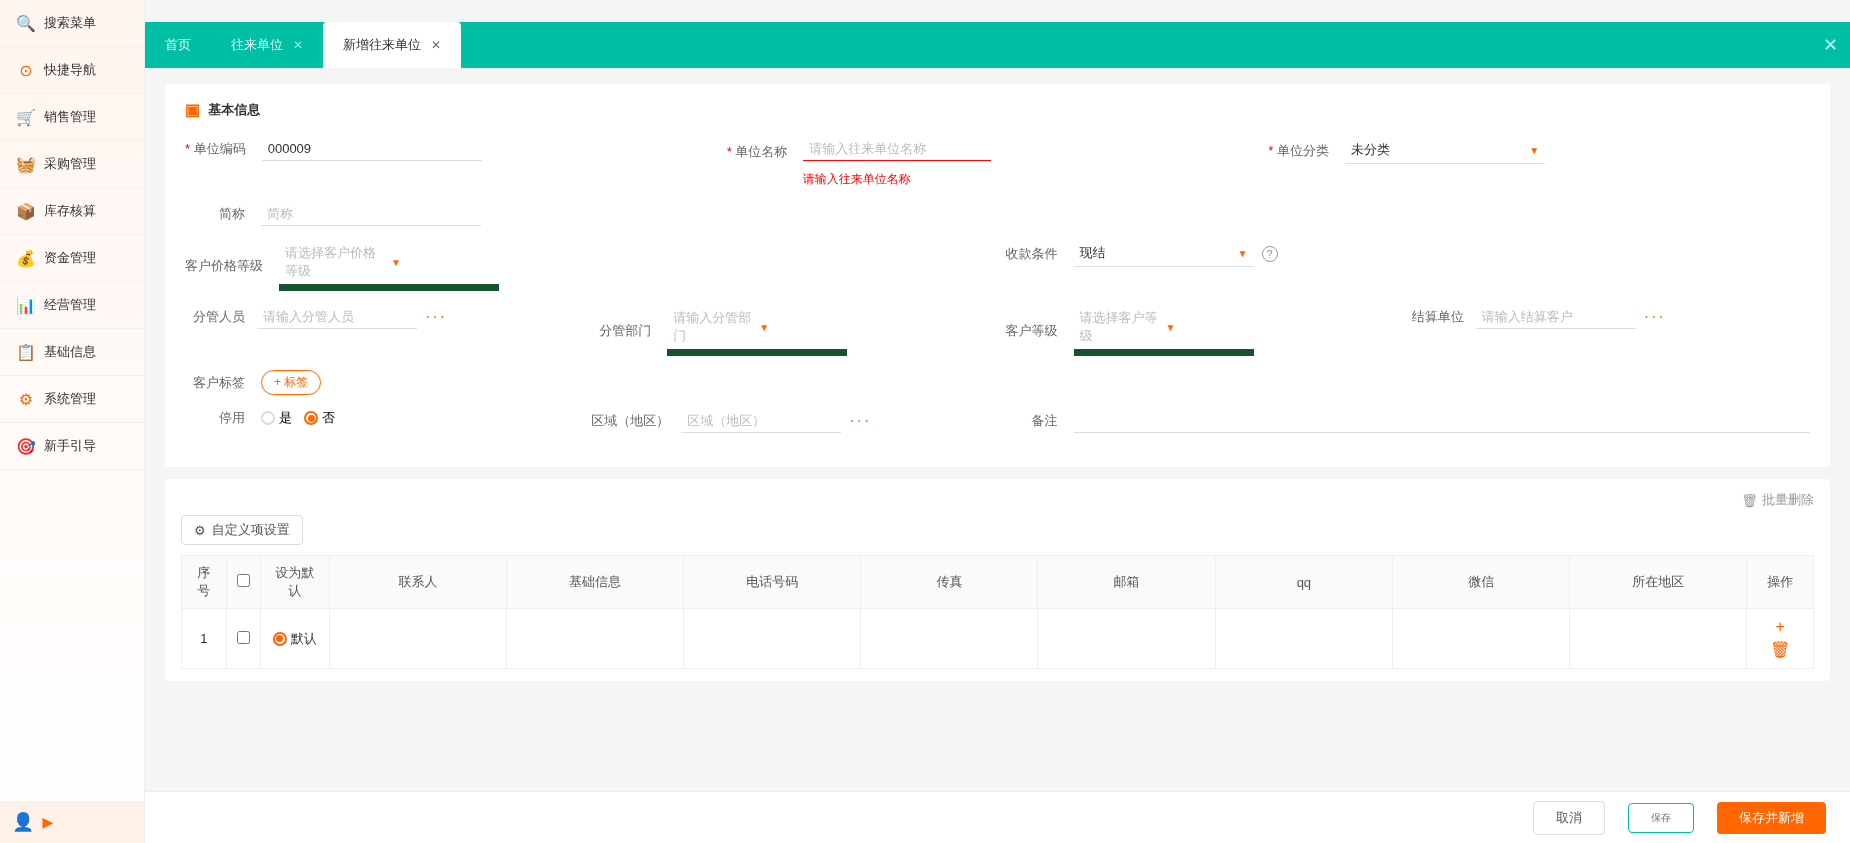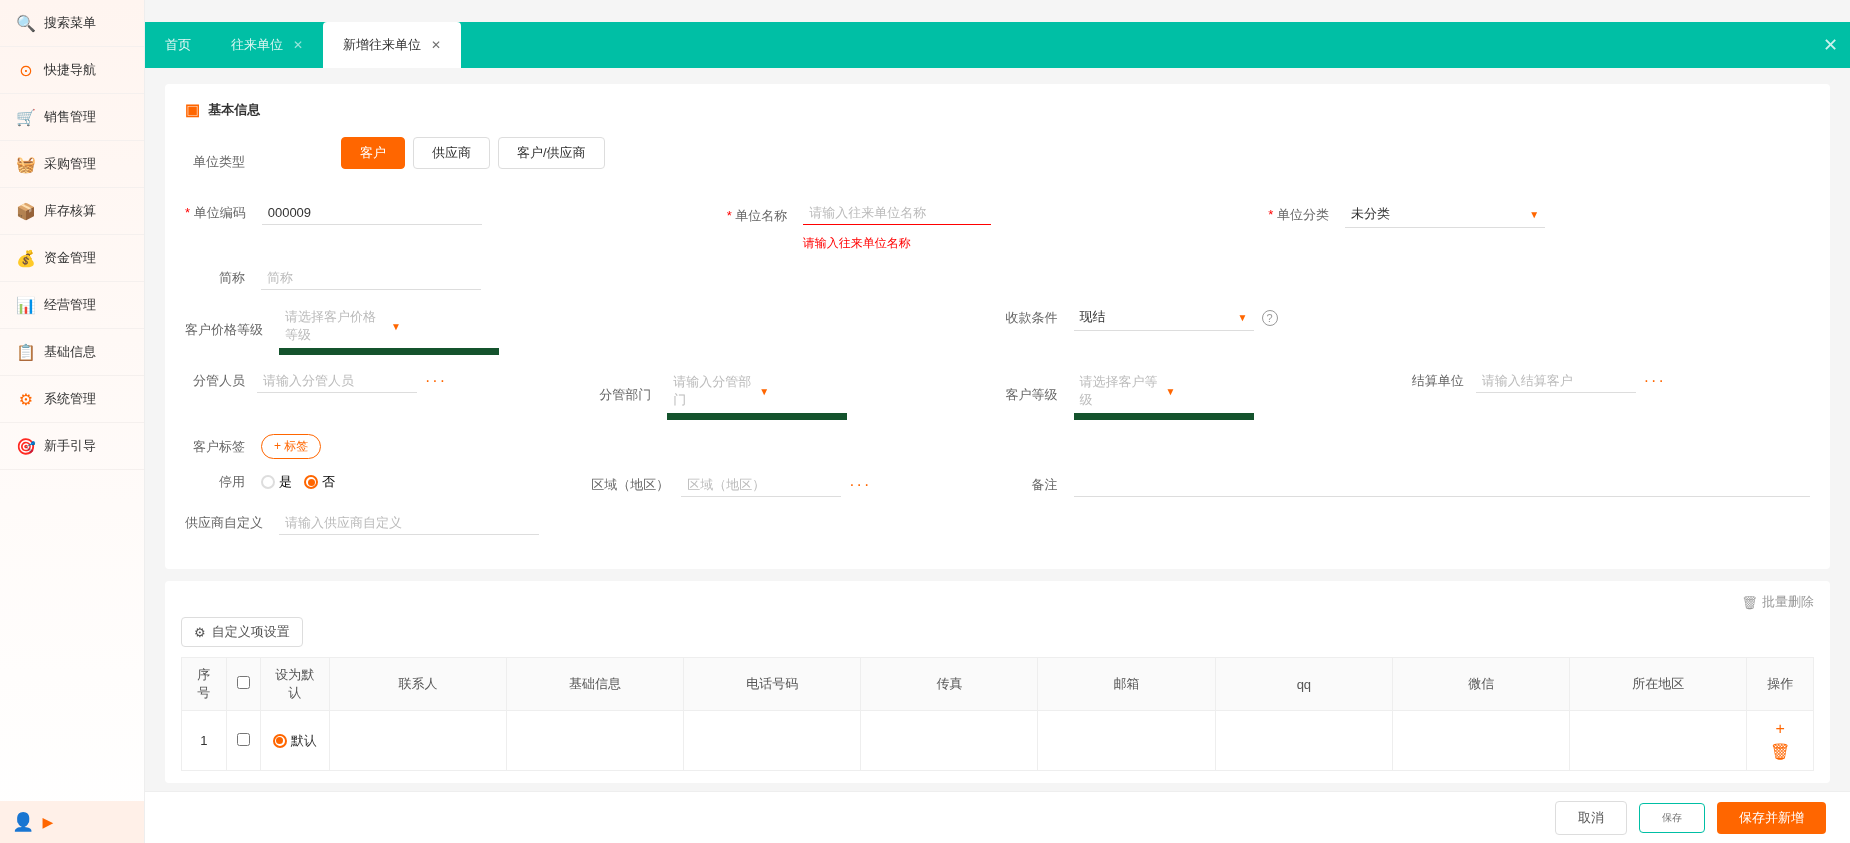--- a/index.html
+++ b/index.html
@@ -273,21 +273,21 @@
 
     
     .footer {
       height: 52px;
       background: white;
       border-top: 1px solid #eee;
       display: flex;
       align-items: center;
       justify-content: flex-end;
       padding: 0 24px;
-      gap: 12px;
+      gap: 23px;
     }
     .btn-cancel {
       padding: 7px 22px;
       border: 1px solid #ddd;
       border-radius: 4px;
       cursor: pointer;
       background: white;
       color: #555;
       font-size: 13px;
     }
@@ -378,30 +378,20 @@
   </div>
 
   <div class="content">
 
     <div class="form-card">
       <div class="section-title">
         <span class="section-icon">▣</span>
         <span>基本信息</span>
       </div>
 
-      <div class="form-row">
-        <div class="form-field">
-          <span class="form-label">单位类型</span>
-          <div class="unit-type-group">
-            <button class="unit-btn active">客户</button>
-            <button class="unit-btn">供应商</button>
-            <button class="unit-btn">客户/供应商</button>
-          </div>
-        </div>
-      </div>
 
       <div class="form-row">
 
         <div class="form-field" style="flex:1;">
           <span class="form-label">
             <span style="color:red;">*</span>
             <span>单位编码</span>
           </span>
           <input class="form-input" value="000009" style="max-width: 220px;">
         </div>
@@ -518,26 +508,20 @@
           <input class="form-input" style="max-width: 160px;" placeholder="区域（地区）">
           <span class="dots-btn">···</span>
         </div>
 
         <div class="form-field" style="flex:2;">
           <span class="form-label">备注</span>
           <input class="form-input" style="flex: 1 1 0%; max-width: none;">
         </div>
       </div>
 
-      <div class="form-row">
-        <div class="form-field" style="flex:1; max-width:400px;">
-          <span class="form-label">供应商自定义</span>
-          <input class="form-input" style="max-width: 260px;" placeholder="请输入供应商自定义">
-        </div>
-      </div>
     </div>
 
     <div class="table-section">
       <div class="batch-delete">
         <span>🗑</span>
         <span>批量删除</span>
       </div>
       <button class="custom-settings-btn">
         <span>⚙</span>
         <span>自定义项设置</span>

